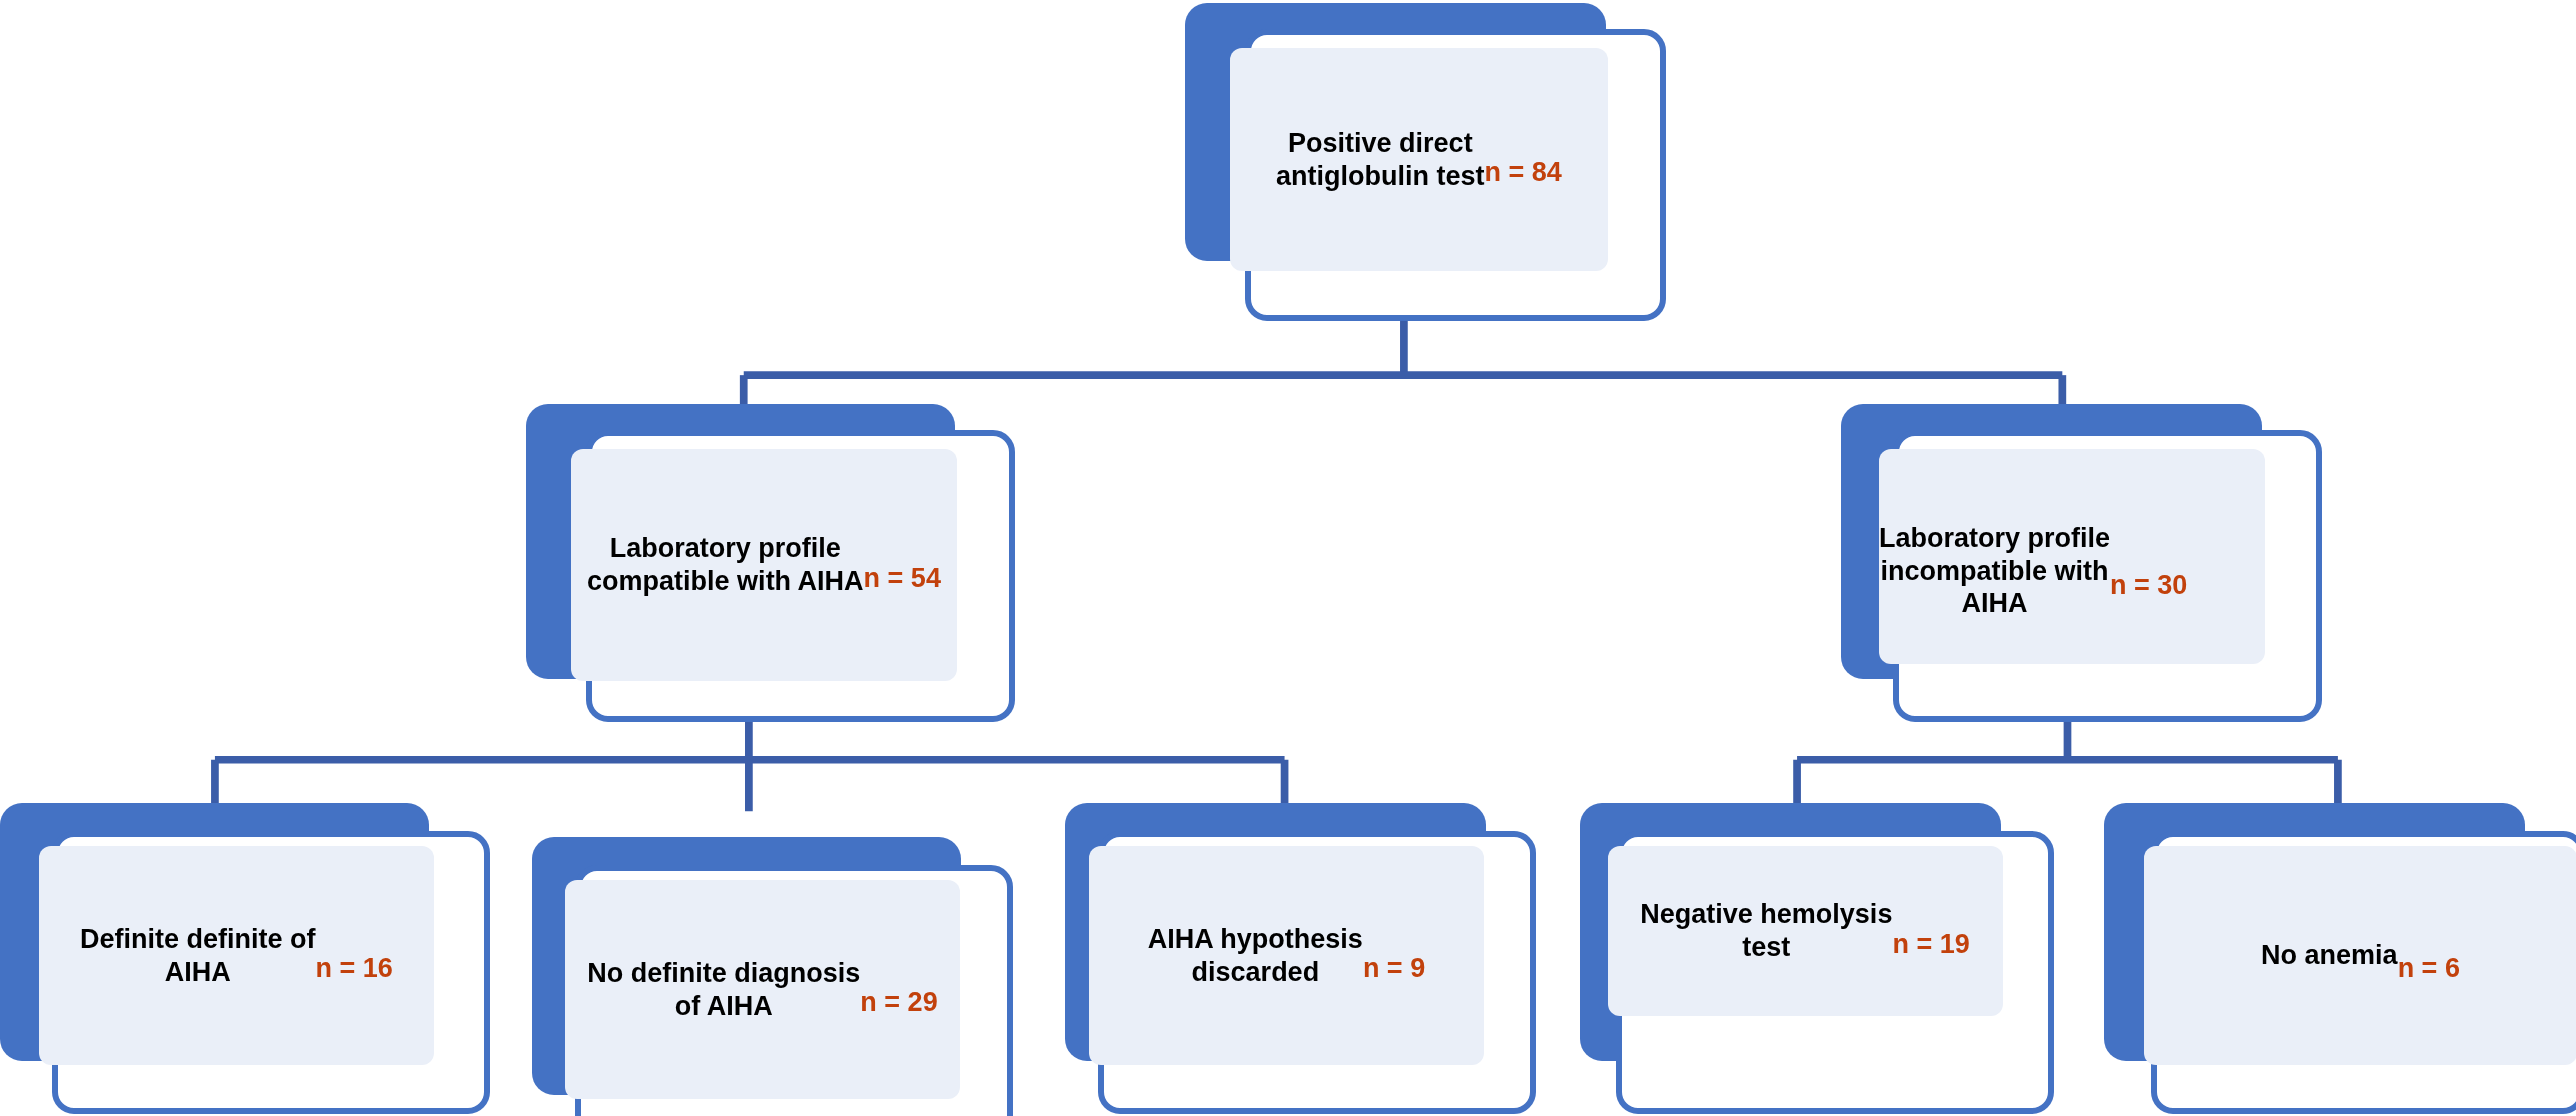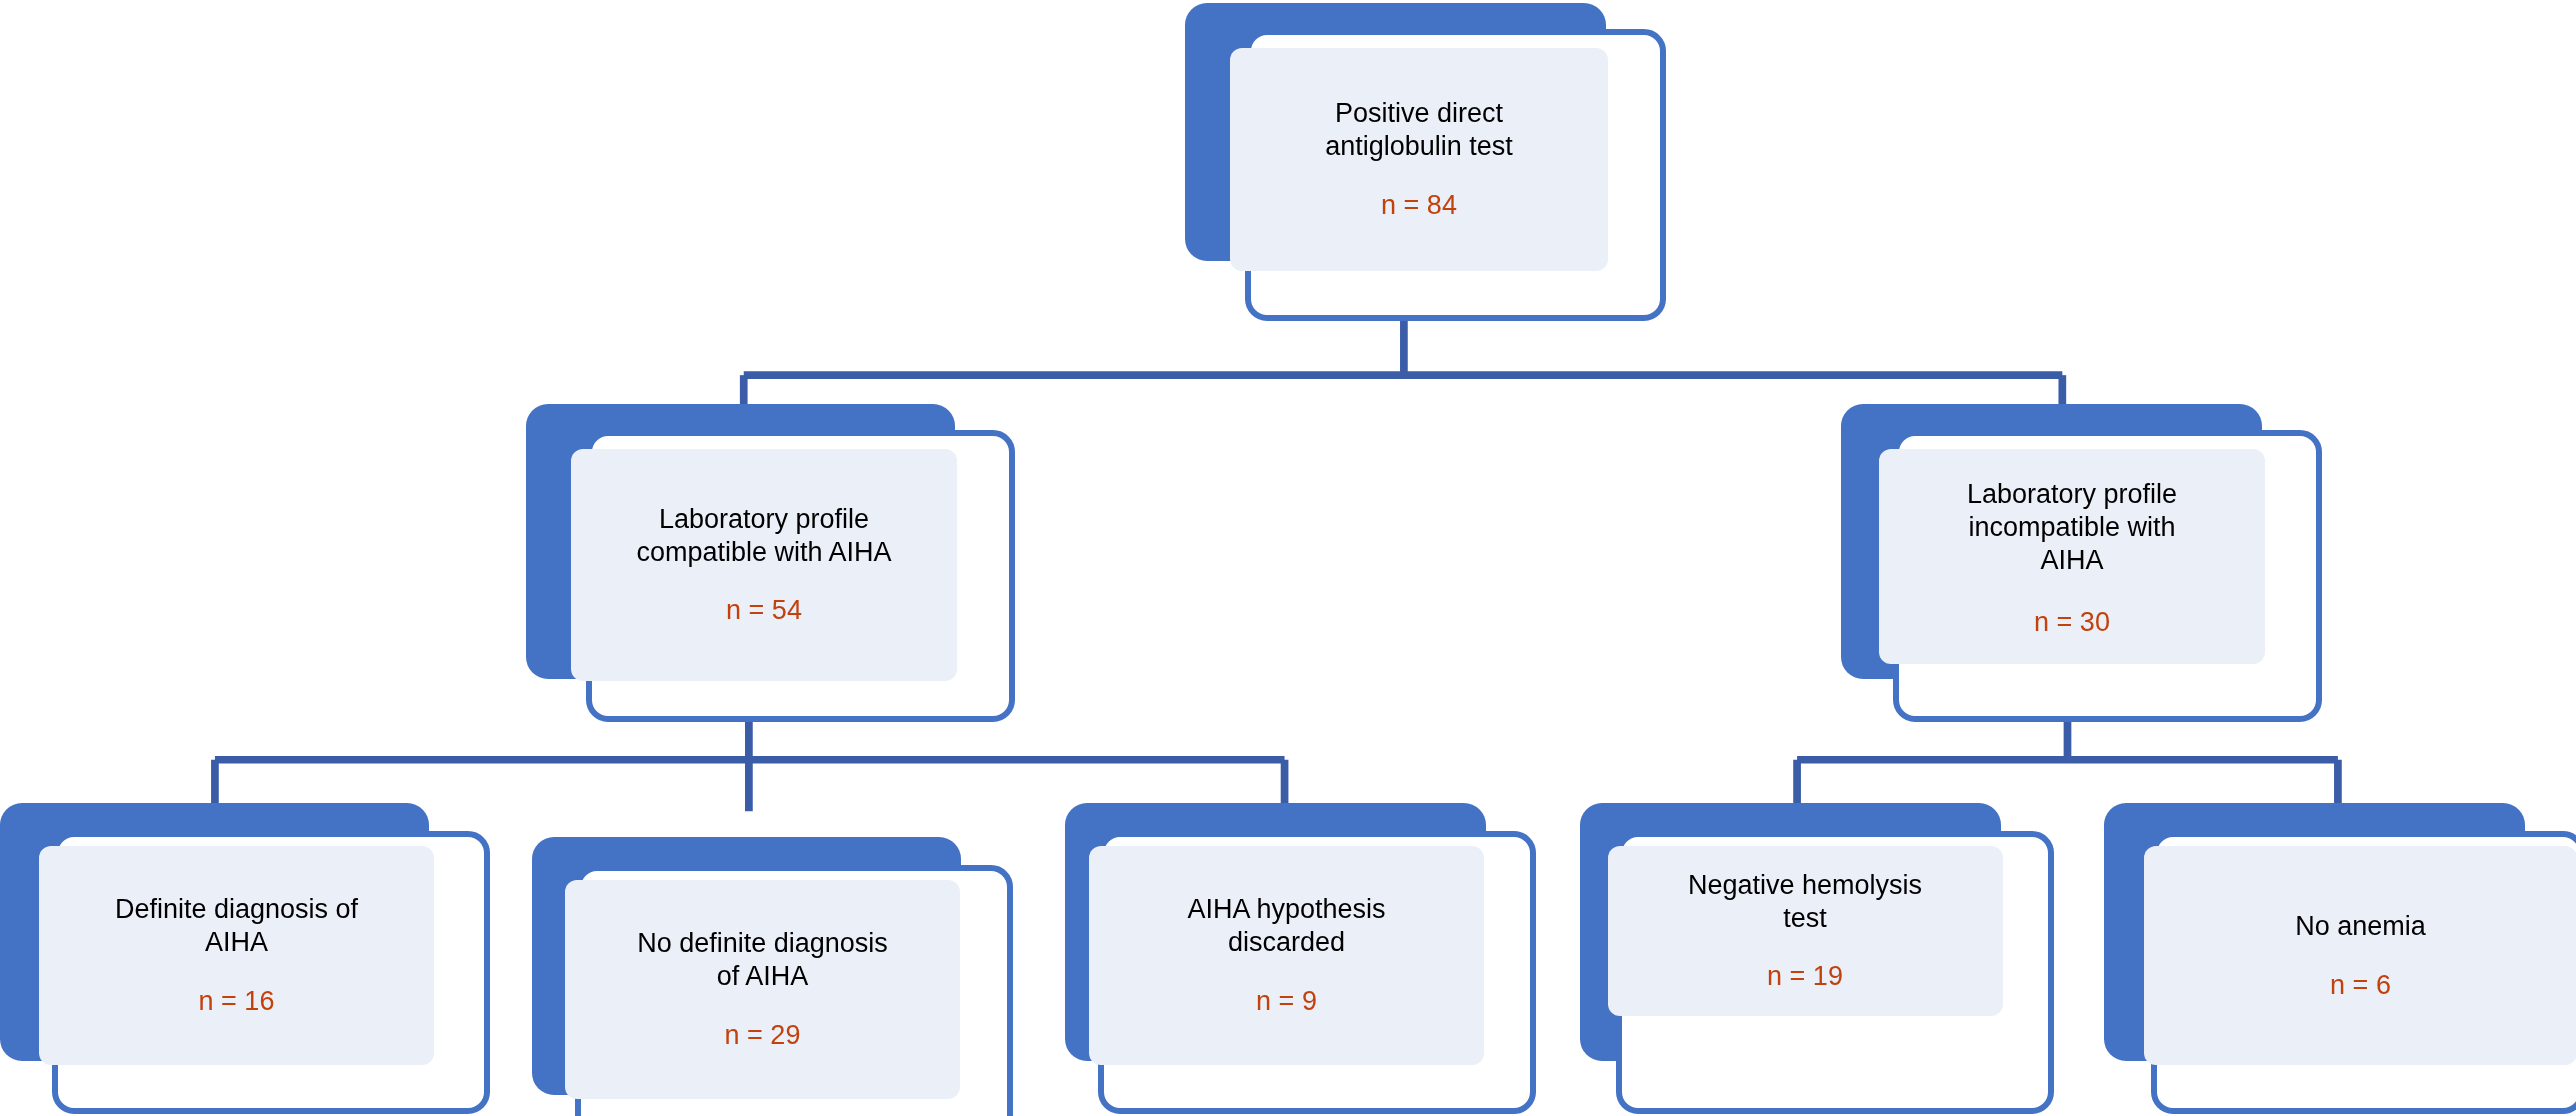--- a/index.html
+++ b/index.html
@@ -27,22 +27,24 @@
     border:6.9px solid #4472C4;
     border-radius:22px;
     box-sizing:border-box;
   }
   .node .panel{
     position:absolute;
     background:#EAEFF8;
     border-radius:12px;
     box-sizing:border-box;
     display:flex;
-    flex-direction:column;
+    flex-direction:row;
+    align-items:center;
     justify-content:center;
+    font-weight:bold;
   }
   .node .title{
     color:#000000;
     font-size:27px;
     line-height:1.22;
     text-align:center;
     white-space:pre-line;
     letter-spacing:0px;
   }
   .node .count{
@@ -110,21 +112,21 @@
 incompatible with
 AIHA</div>
       <div class="count">n = 30</div>
     </div>
   </div>
 
   <div class="node" style="left:0px;top:803px;width:489px;height:313px;">
     <div class="shadowbox" style="left:0;top:0;width:429px;height:258px;"></div>
     <div class="outline" style="left:52px;top:27.5px;width:438px;height:283px;"></div>
     <div class="panel" style="left:39px;top:43px;width:395px;height:219px;">
-      <div class="title">Definite diagnosis of
+      <div class="title">Definite definite of
 AIHA</div>
       <div class="count">n = 16</div>
     </div>
   </div>
 
   <div class="node" style="left:532px;top:837px;width:489px;height:313px;">
     <div class="shadowbox" style="left:0;top:0;width:429px;height:258px;"></div>
     <div class="outline" style="left:43px;top:27.5px;width:438px;height:283px;"></div>
     <div class="panel" style="left:33px;top:43px;width:395px;height:219px;">
       <div class="title">No definite diagnosis

